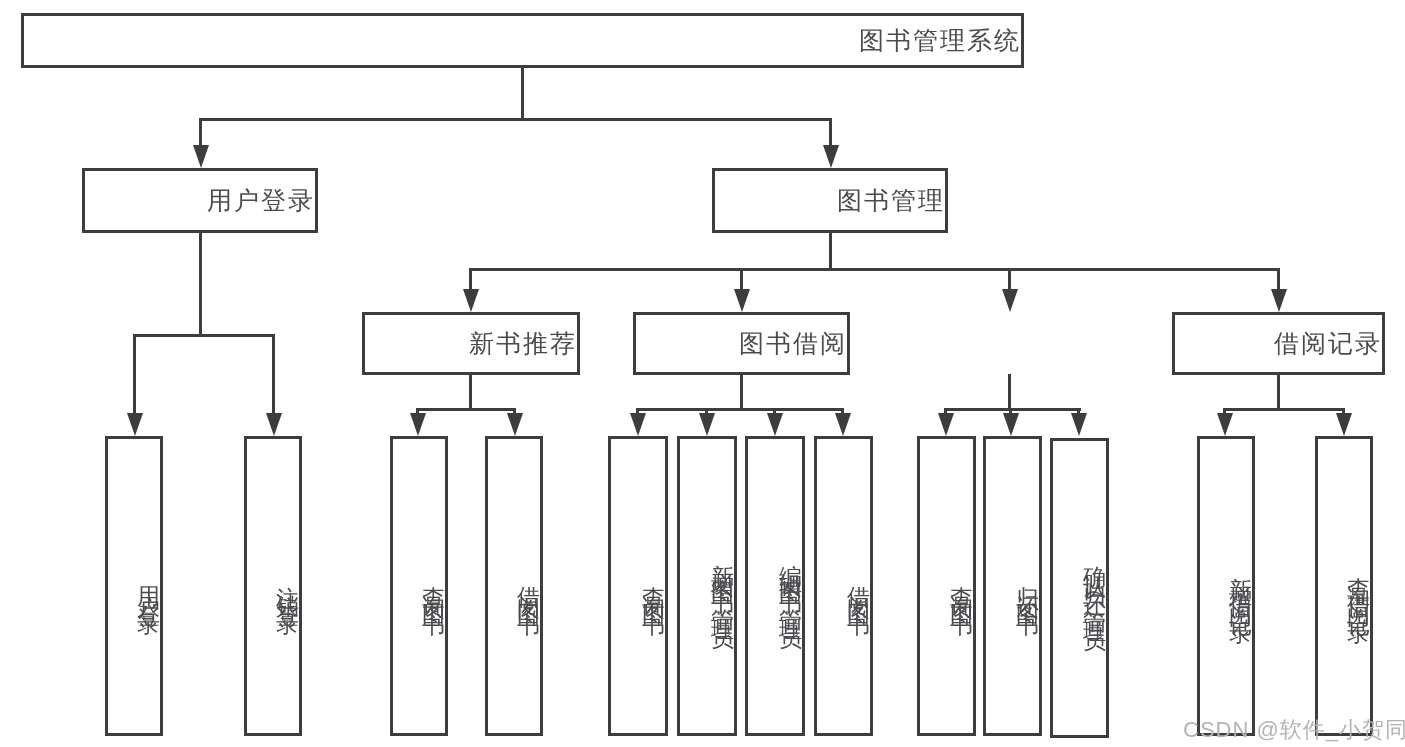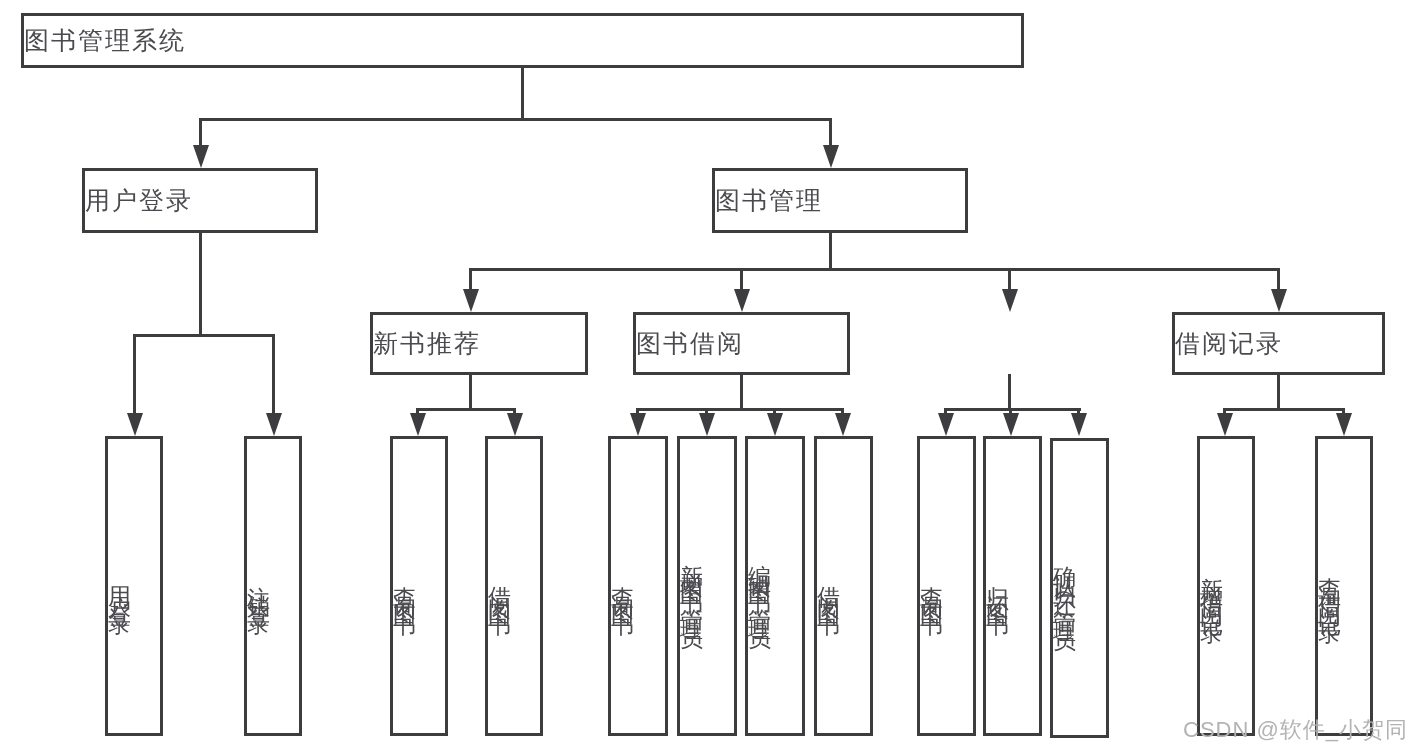--- a/index.html
+++ b/index.html
@@ -16,21 +16,21 @@
   }
   .diagram{position:absolute;left:0;top:0;width:1405px;height:747px;}
   
   .vline{position:absolute;width:3px;background:var(--line);}
   .hline{position:absolute;height:3px;background:var(--line);}
   .arr{position:absolute;width:0;height:0;
        border-left:8px solid transparent;border-right:8px solid transparent;
        border-top:23px solid var(--line);}
   
   .box{position:absolute;background:#fff;border:3px solid var(--line);
-       display:flex;align-items:center;justify-content:flex-start;
+       display:flex;align-items:center;justify-content:flex-end;
        color:var(--text);z-index:2;}
   .hbox{font-size:25px;letter-spacing:2px;white-space:nowrap;}
   .vbox{font-size:23px;}
   .vbox .vtxt{
     writing-mode:vertical-rl;text-orientation:mixed;
     letter-spacing:9px;line-height:1;white-space:nowrap;
   }
   .watermark{
     position:absolute;left:1183px;top:715px;z-index:3;
     font-size:22px;color:var(--wm);letter-spacing:1px;white-space:nowrap;
@@ -101,25 +101,25 @@
   <div class="arr" style="left:1336px;top:413px;"></div>
 
   <div class="box hbox" style="left:21px;top:13px;width:1003px;height:55px;">
     <span>图书管理系统</span>
   </div>
 
   <div class="box hbox" style="left:82px;top:168px;width:236px;height:65px;">
     <span>用户登录</span>
   </div>
 
-  <div class="box hbox" style="left:712px;top:168px;width:256px;height:65px;">
+  <div class="box hbox" style="left:712px;top:168px;width:236px;height:65px;">
     <span>图书管理</span>
   </div>
 
-  <div class="box hbox" style="left:362px;top:312px;width:218px;height:63px;margin-left:8px;">
+  <div class="box hbox" style="left:362px;top:312px;width:218px;height:63px;">
     <span>新书推荐</span>
   </div>
 
   <div class="box hbox" style="left:633px;top:312px;width:217px;height:63px;">
     <span>图书借阅</span>
   </div>
 
 
   <div class="box hbox" style="left:1172px;top:312px;width:213px;height:63px;">
     <span>借阅记录</span>

